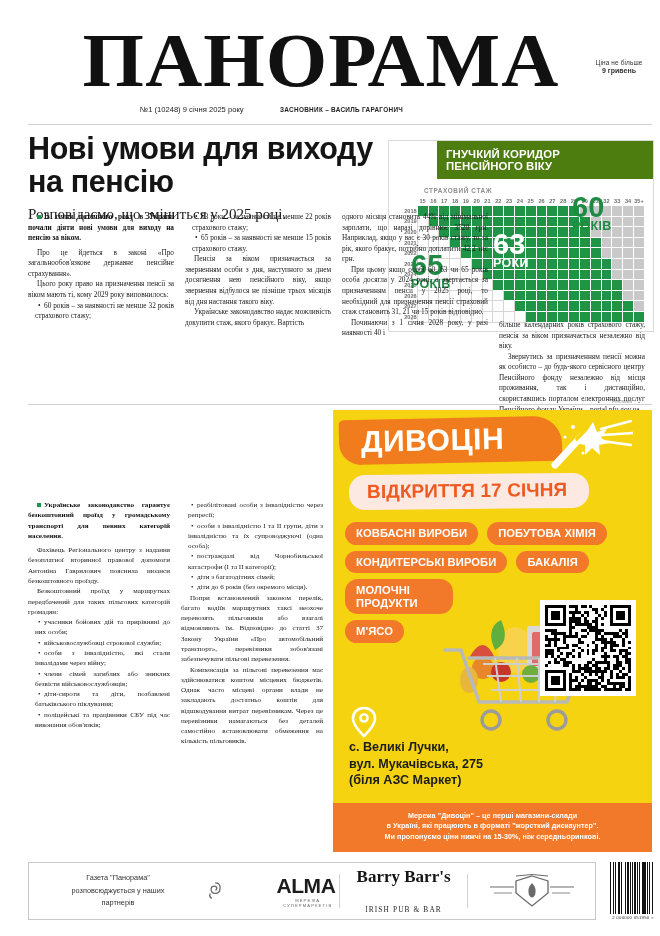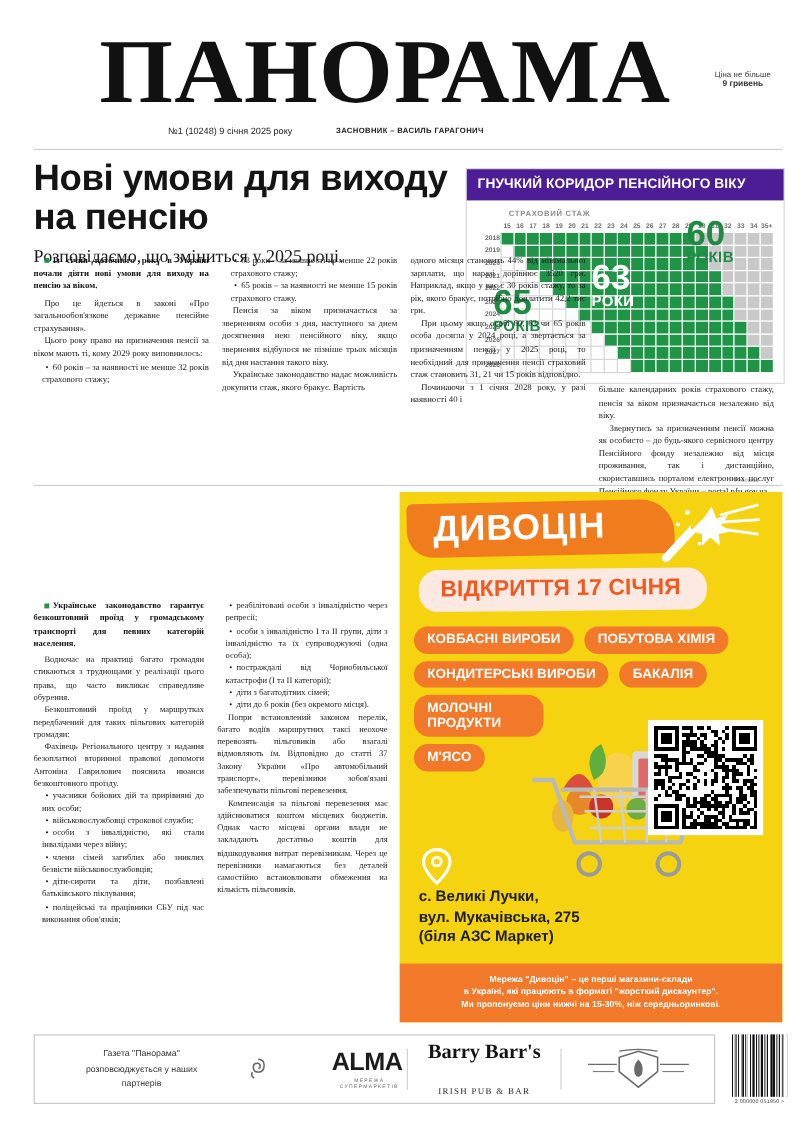--- a/index.html
+++ b/index.html
@@ -55,24 +55,25 @@
     font-family:"Liberation Serif",serif;font-size:15px;
     margin-top:9px;color:#1a1a1a;
   }
 
   
   .chart-panel{
     position:absolute;left:388px;top:140px;width:264px;
     background:#fff;border:1px solid #d9d9d9;
   }
   .chart-banner{
-    background:#4c1d95;color:#fff;
+    background:#4d7c0f;color:#fff;
     font-family:"Liberation Sans",sans-serif;font-weight:700;
     font-size:11.4px;letter-spacing:.1px;
     padding:7px 16px 7px 9px;
+    margin-left:48px;
   }
   .chart-body{padding:8px 8px 8px 8px;position:relative;}
   .chart-caption{
     font-family:"Liberation Sans",sans-serif;font-size:6.4px;
     font-weight:700;letter-spacing:.6px;color:#8d8d8d;
     margin-left:27px;margin-bottom:2px;
   }
   table.grid{border-collapse:collapse;margin-left:0;}
   table.grid td,table.grid th{padding:0;}
   th.colh{
@@ -588,23 +589,22 @@
       <p>Звернутись за призначенням пенсії можна як особисто – до будь-якого сервісного центру Пенсійного фонду незалежно від місця проживання, так і дистанційно, скориставшись порталом електронних послуг Пенсійного фонду України – portal.pfu.gov.ua.</p>
     </div>
   </div>
 
   <div class="hr2"></div>
 
 
   <div class="cols2">
     <div class="col2">
       <p class="lead"><span class="sq"></span><span>Українське законодавство гарантує безкоштовний проїзд у громадському транспорті для певних категорій населення.</span></p>
-      <p>Водночас на практиці багато громадян стикаються з труднощами у реалізації цього права, що часто викликає справедливе обурення.</p>
+      <p>Фахівець Регіонального центру з надання безоплатної вторинної правової допомоги Антоніна Гаврилович пояснила нюанси безкоштовного проїзду.</p>
       <p>Безкоштовний проїзд у маршрутках передбачений для таких пільгових категорій громадян:</p>
-      <p>Фахівець Регіонального центру з надання безоплатної вторинної правової допомоги Антоніна Гаврилович пояснила нюанси безкоштовного проїзду.</p>
       <p class="bullet">учасники бойових дій та прирівняні до них особи;</p>
       <p class="bullet">військовослужбовці строкової служби;</p>
       <p class="bullet">особи з інвалідністю, які стали інвалідами через війну;</p>
       <p class="bullet">члени сімей загиблих або зниклих безвісти військовослужбовців;</p>
       <p class="bullet">діти-сироти та діти, позбавлені батьківського піклування;</p>
       <p class="bullet">поліцейські та працівники СБУ під час виконання обов'язків;</p>
     </div>
     <div class="col2">
       <p class="bullet">реабілітовані особи з інвалідністю через репресії;</p>
       <p class="bullet">особи з інвалідністю I та II групи, діти з інвалідністю та їх супроводжуючі (одна особа);</p>

